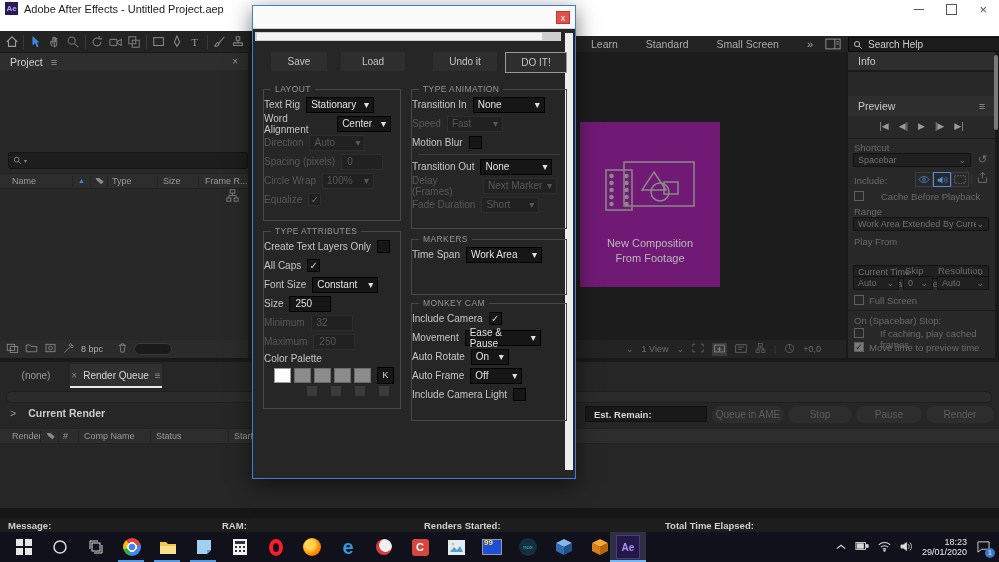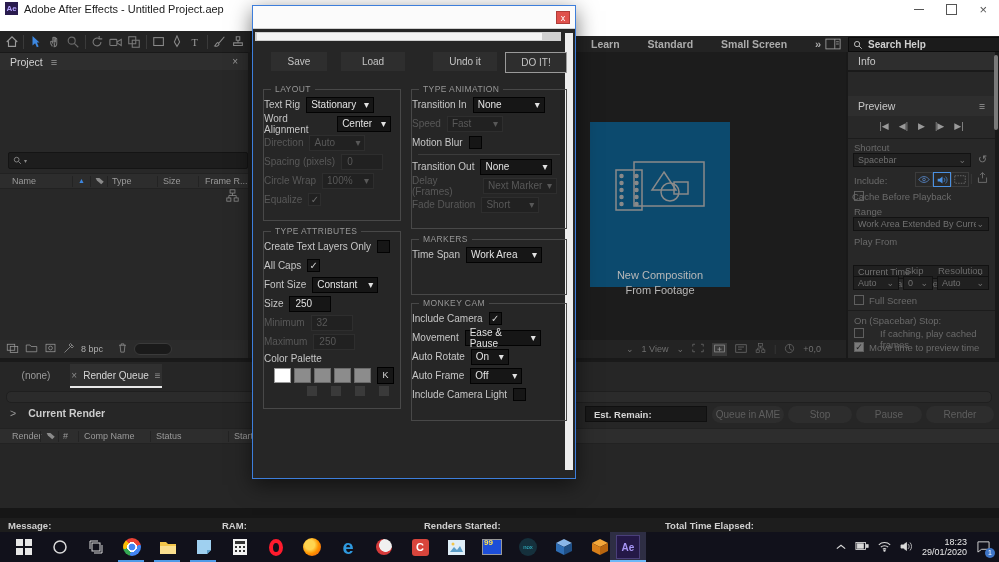--- a/index.html
+++ b/index.html
@@ -14,21 +14,21 @@
   .app-title{left:24px;top:3px;font-size:11px;color:#1b1b1b;}
   .winctl{top:4px;display:flex;gap:22px;align-items:center;color:#444;}
   .win-min{width:10px;height:1px;background:#555;}
   .win-restore{width:9px;height:9px;border:1px solid #555;}
   .win-close{font-size:13px;color:#555;line-height:10px;}
   .menubar{left:2px;top:16px;display:flex;}
   .menu-item{padding:1px 9px;font-size:11px;color:#1b1b1b;}
   .toolbar{left:0;top:31px;width:250px;height:21px;background:#232323;display:flex;align-items:center;padding:0 3px;gap:1px;box-sizing:border-box;}
   .tool{width:19px;height:18px;display:flex;align-items:center;justify-content:center;}
   .tdiv{width:1px;height:14px;background:#3a3a3a;margin:0 2px;}
-  .wsbar{left:575px;top:36px;width:424px;height:16px;background:#232323;display:flex;align-items:center;font-weight:bold;}
+  .wsbar{left:575px;top:36px;width:424px;height:16px;background:#232323;display:flex;align-items:center;}
   .ws-tab{color:#ababab;font-size:10.5px;margin-right:28px;}
   .ws-chev{color:#ababab;font-size:11px;}
   .searchbox{position:absolute;left:273px;top:1px;width:144px;height:13px;background:#1b1b1b;border:1px solid #0c0c0c;
              display:flex;align-items:center;gap:5px;padding:0 4px;color:#cfcfcf;}
   
   .mid-fill{left:248px;top:52px;width:312px;height:306px;background:#1e1e1e;}
   .proj{left:0;top:53px;width:248px;height:305px;background:#282828;}
   .phead{position:absolute;left:0;top:0;width:100%;height:17px;background:#2e2e2e;display:flex;align-items:center;padding:0 10px;box-sizing:border-box;gap:8px;}
   .ptitle{color:#d2d2d2;font-size:10.5px;}
   .ham{color:#9a9a9a;font-size:11px;}
@@ -37,21 +37,21 @@
            display:flex;align-items:center;padding:0 4px;gap:2px;}
   .pcols{position:absolute;left:0;top:120px;width:100%;height:14px;background:#2d2d2d;border-top:1px solid #222;border-bottom:1px solid #222;
          font-size:9px;color:#9a9a9a;}
   .pcols span{position:absolute;top:2px;}
   .colsep{position:absolute;top:1px;width:1px;height:11px;background:#232323;}
   .pfoot{position:absolute;left:0;top:287px;width:100%;height:18px;background:#2b2b2b;display:flex;align-items:center;gap:6px;padding:0 6px;box-sizing:border-box;}
   .pill{width:36px;height:10px;background:#1a1a1a;border:1px solid #3a3a3a;border-radius:6px;}
   .bpc{color:#b0b0b0;font-size:9px;}
   
   .comp{left:560px;top:52px;width:286px;height:306px;background:#1c1c1c;}
-  .ncard{position:absolute;left:30px;top:70px;width:140px;height:165px;background:#0c4a6e;display:flex;flex-direction:column;align-items:center;gap:32px;}
+  .ncard{position:absolute;left:20px;top:70px;width:140px;height:165px;background:#701a75;display:flex;flex-direction:column;align-items:center;}
   .ncard .ic{margin-top:38px;}
   .ntext{margin-top:18px;color:#b8b8b8;font-size:11px;text-align:center;line-height:15px;}
   .compbar{position:absolute;left:0;top:288px;width:100%;height:18px;background:#232323;display:flex;align-items:center;gap:8px;
            padding-left:66px;box-sizing:border-box;color:#6e6e6e;font-size:9px;}
   
   .rpanel{left:848px;top:52px;width:147px;height:306px;background:#282828;}
   .rtab{position:absolute;left:0;width:100%;height:20px;background:#2e2e2e;display:flex;align-items:center;padding:0 10px;box-sizing:border-box;color:#c8c8c8;font-size:10.5px;border-bottom:2px solid #1a1a1a;}
   .transport{position:absolute;left:0;top:64px;width:100%;height:20px;display:flex;justify-content:center;gap:10px;color:#9a9a9a;font-size:9px;align-items:center;}
   .rdiv{position:absolute;left:0;width:100%;height:1px;background:#1c1c1c;}
   .rlbl{position:absolute;left:6px;color:#6a6a6a;font-size:9.5px;}
@@ -367,21 +367,21 @@
     <span class="incbox" style="left:103px;top:120px;">
         <svg width="12" height="9" viewBox="0 0 16 12" fill="none" stroke="#7a7a7a" stroke-dasharray="2 1.5">
           <rect x="1" y="1" width="14" height="10"></rect>
         </svg>
       </span>
     <span class="abs" style="left:122px;top:121px;color:#3c3c3c;">|</span>
     <span class="abs" style="left:128px;top:119px;"><svg width="13" height="13" viewBox="0 0 16 16" fill="none" stroke="#7a7a7a">
           <path d="M8 9V2M5 5l3-3 3 3M3 8v6h10V8"></path>
         </svg></span>
     <span class="rcb" style="left:6px;top:139px;"></span>
-    <span class="rcblbl" style="left:4px;top:139px;">Cache Before Playback</span>
+    <span class="rcblbl" style="left:33px;top:139px;">Cache Before Playback</span>
     <span class="rlbl" style="top:154px;">Range</span>
     <div class="rdd" style="left:5px;top:165px;width:136px;">
       <span style="overflow:hidden;white-space:nowrap;">Work Area Extended By Current...</span>
       <span>⌄</span>
     </div>
     <span class="rlbl" style="top:184px;">Play From</span>
     <div class="rdd" style="left:5px;top:213px;width:136px;">
       <span>Current Time</span>
       <span>⌄</span>
     </div>

